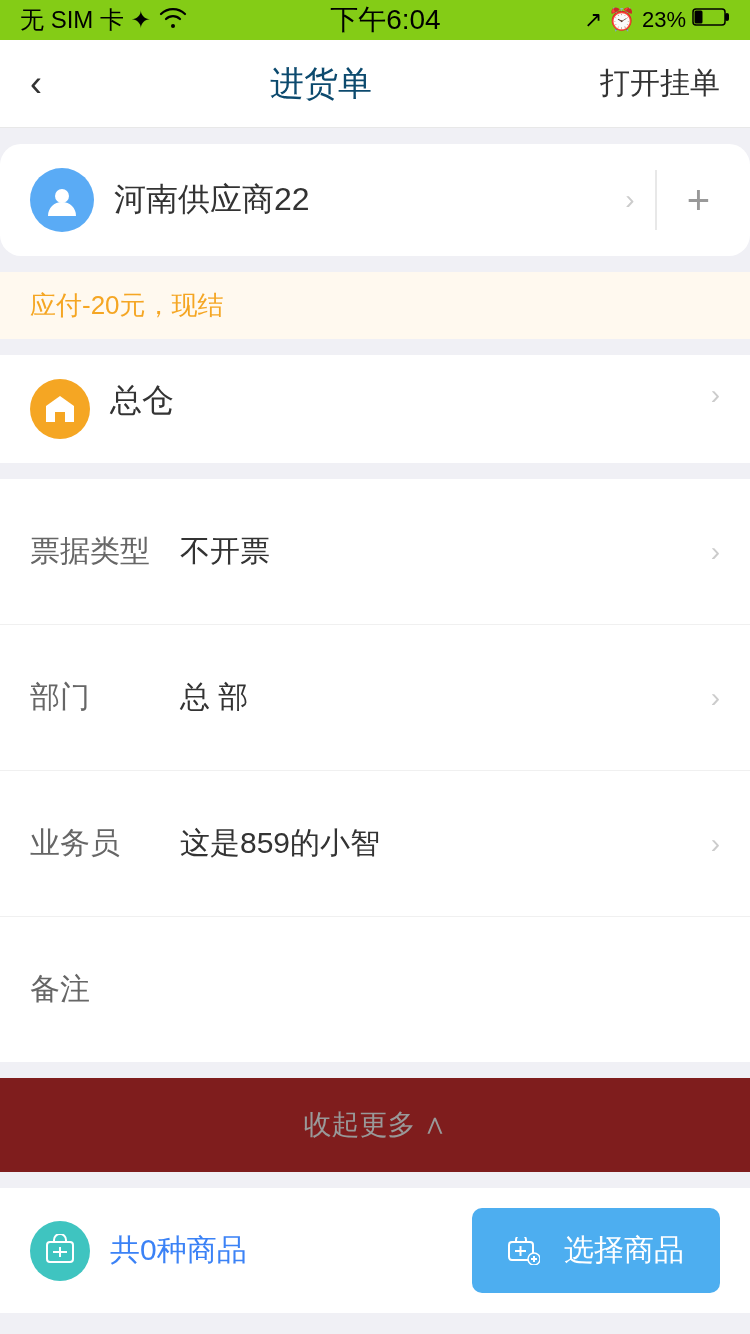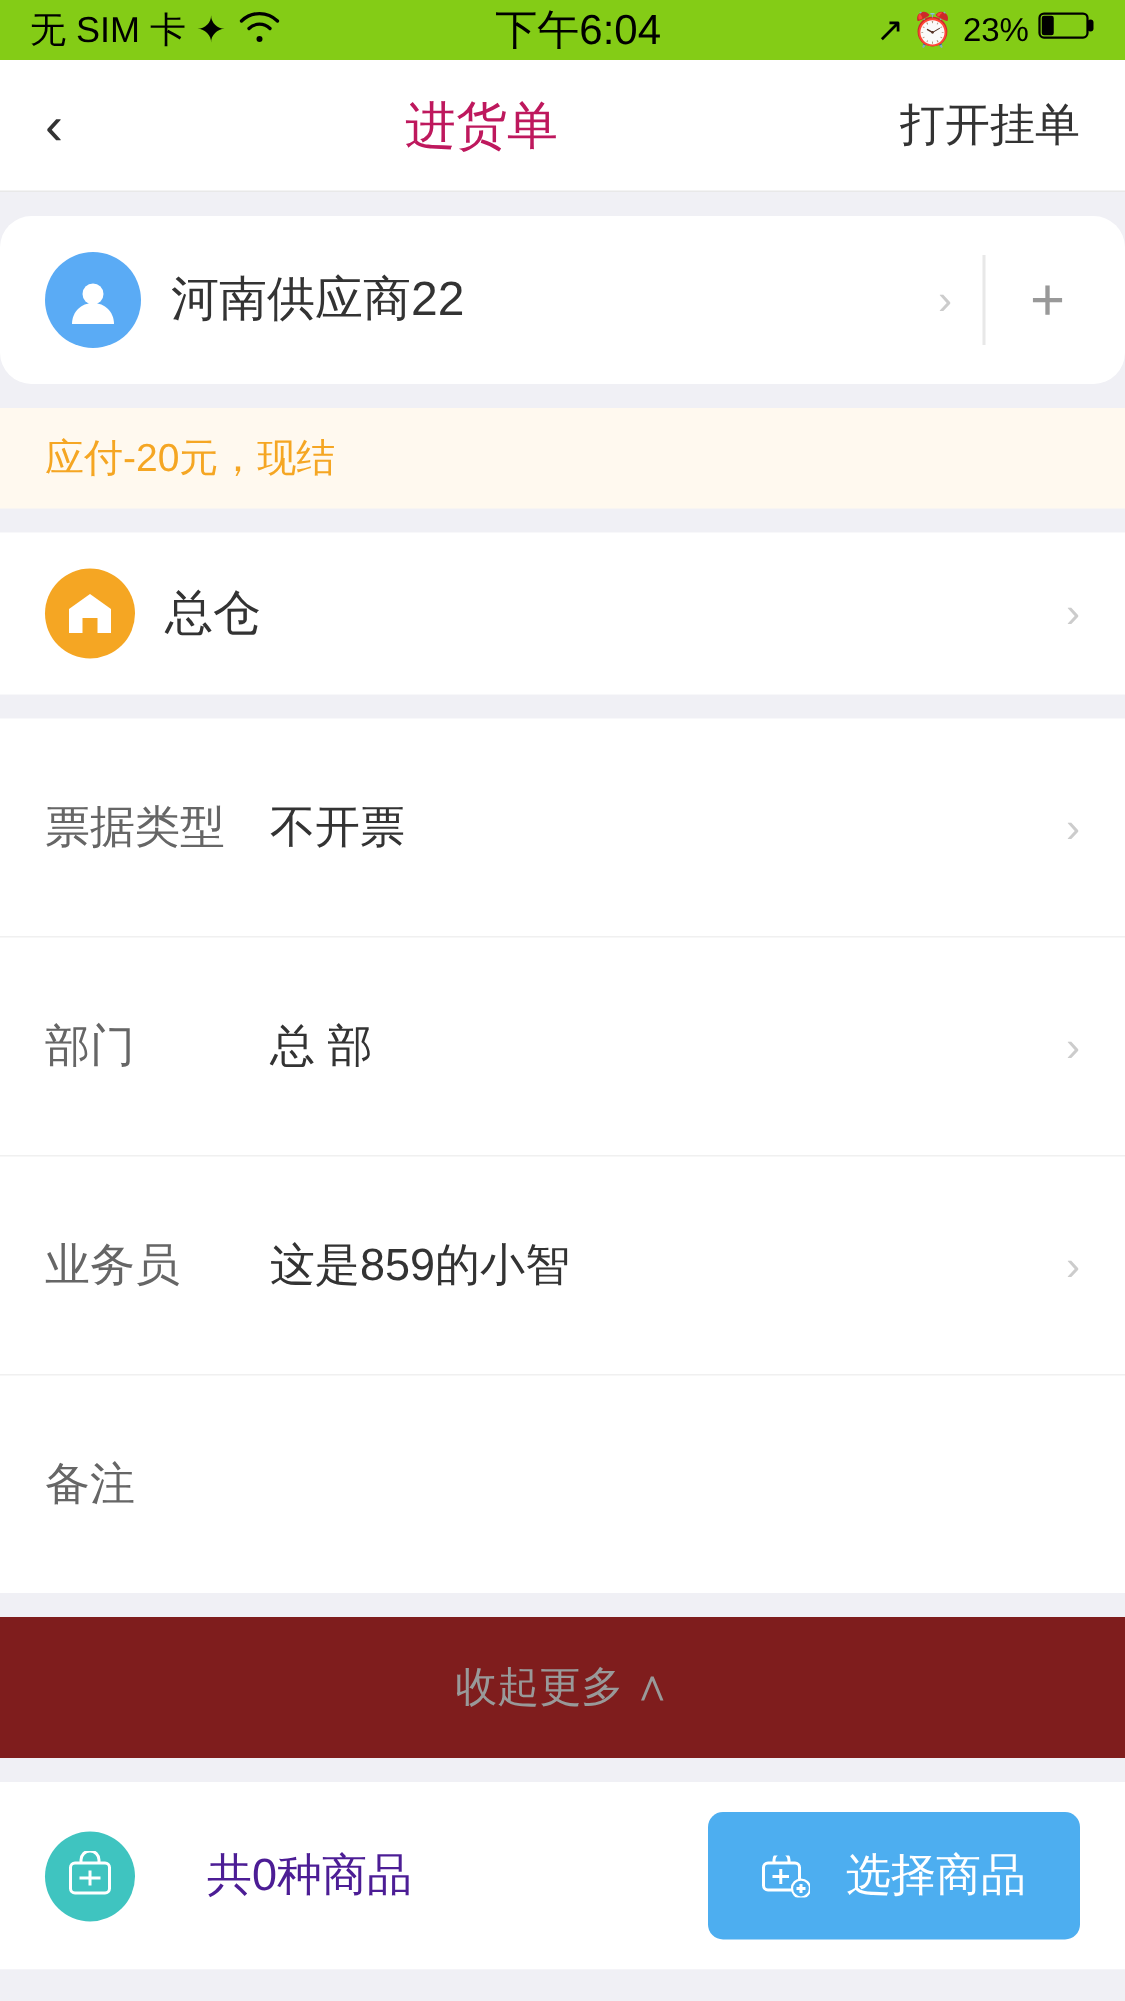--- a/index.html
+++ b/index.html
@@ -38,21 +38,21 @@
       border-bottom: 1px solid #e8e8e8;
     }
     .nav-back {
       font-size: 36px;
       color: #333;
       cursor: pointer;
     }
     .nav-title {
       font-size: 34px;
       font-weight: 500;
-      color: #be185d;
+      color: #0c4a6e;
       text-align: right;
     }
     .nav-action {
       font-size: 30px;
       color: #333;
       cursor: pointer;
     }
 
     
     .section {
@@ -108,21 +108,20 @@
       background: #fff9ef;
       padding: 16px 30px;
       font-size: 26px;
       color: #f5a623;
       margin-bottom: 16px;
     }
 
     
     .warehouse-row {
       display: flex;
-      align-items: center;
       padding: 24px 30px;
       background: #fff;
       margin-bottom: 16px;
     }
     .warehouse-icon {
       width: 60px;
       height: 60px;
       border-radius: 50%;
       background: #f5a623;
       display: flex;
@@ -197,22 +196,21 @@
       background: #3fc4c0;
       display: flex;
       align-items: center;
       justify-content: center;
       margin-right: 20px;
       flex-shrink: 0;
     }
     .product-count {
       flex: 1;
       font-size: 30px;
-      color: #4c1d95;
-      margin-left: 28px;
+      color: #3b82f6;
     }
     .select-btn {
       background: #4daef0;
       color: #fff;
       border: none;
       border-radius: 10px;
       padding: 22px 36px;
       font-size: 30px;
       display: flex;
       align-items: center;

